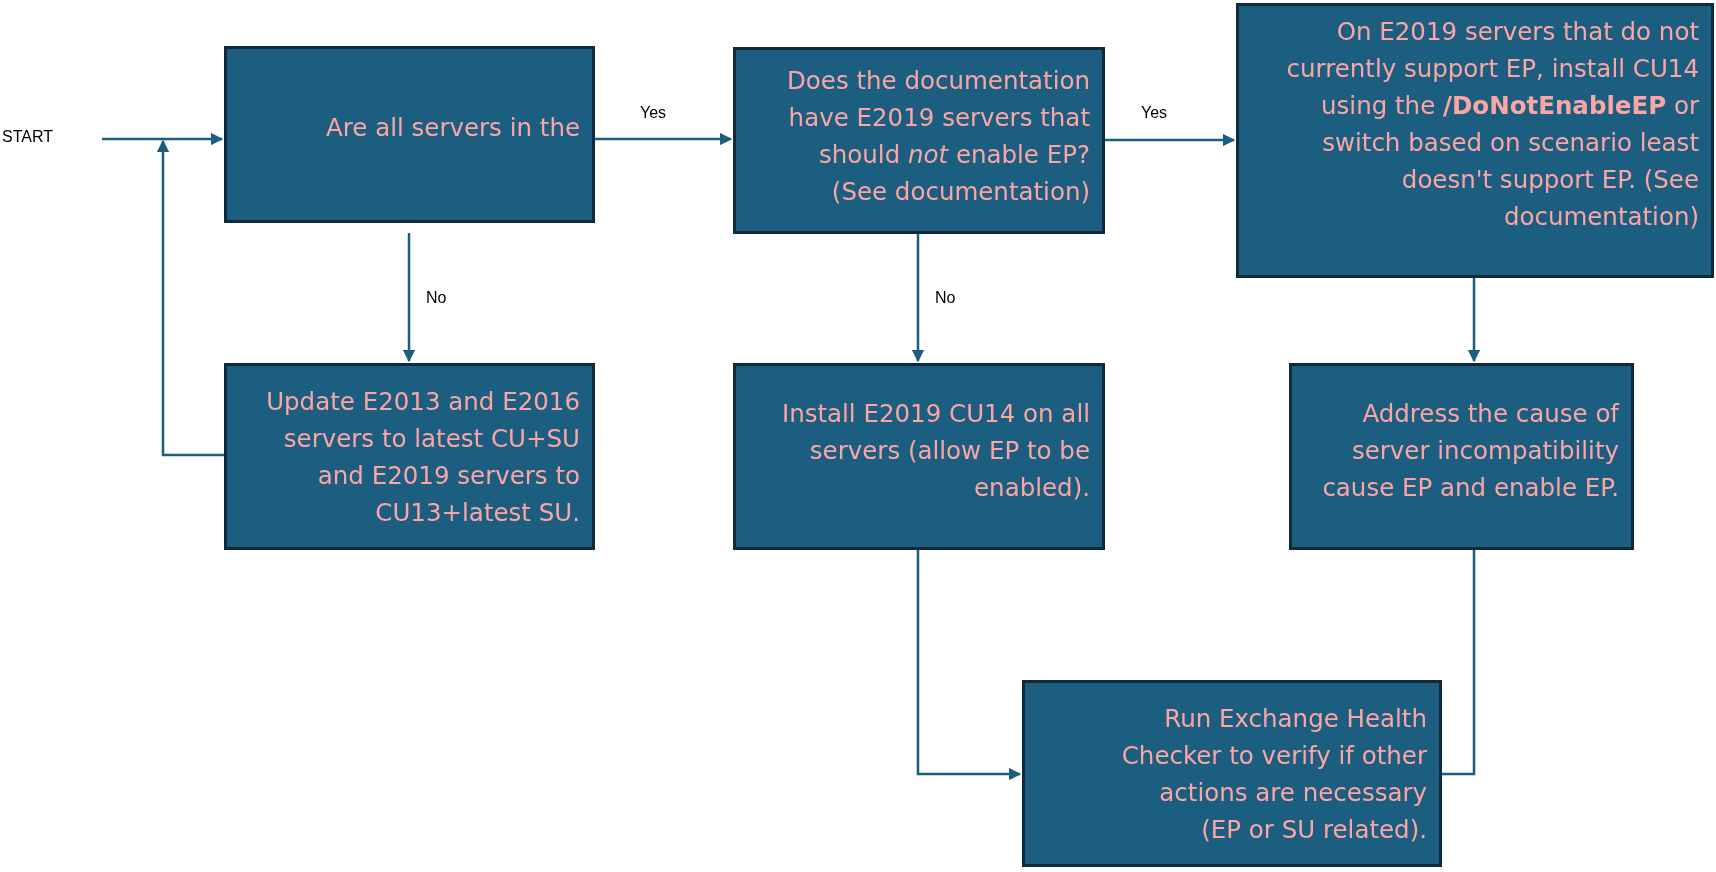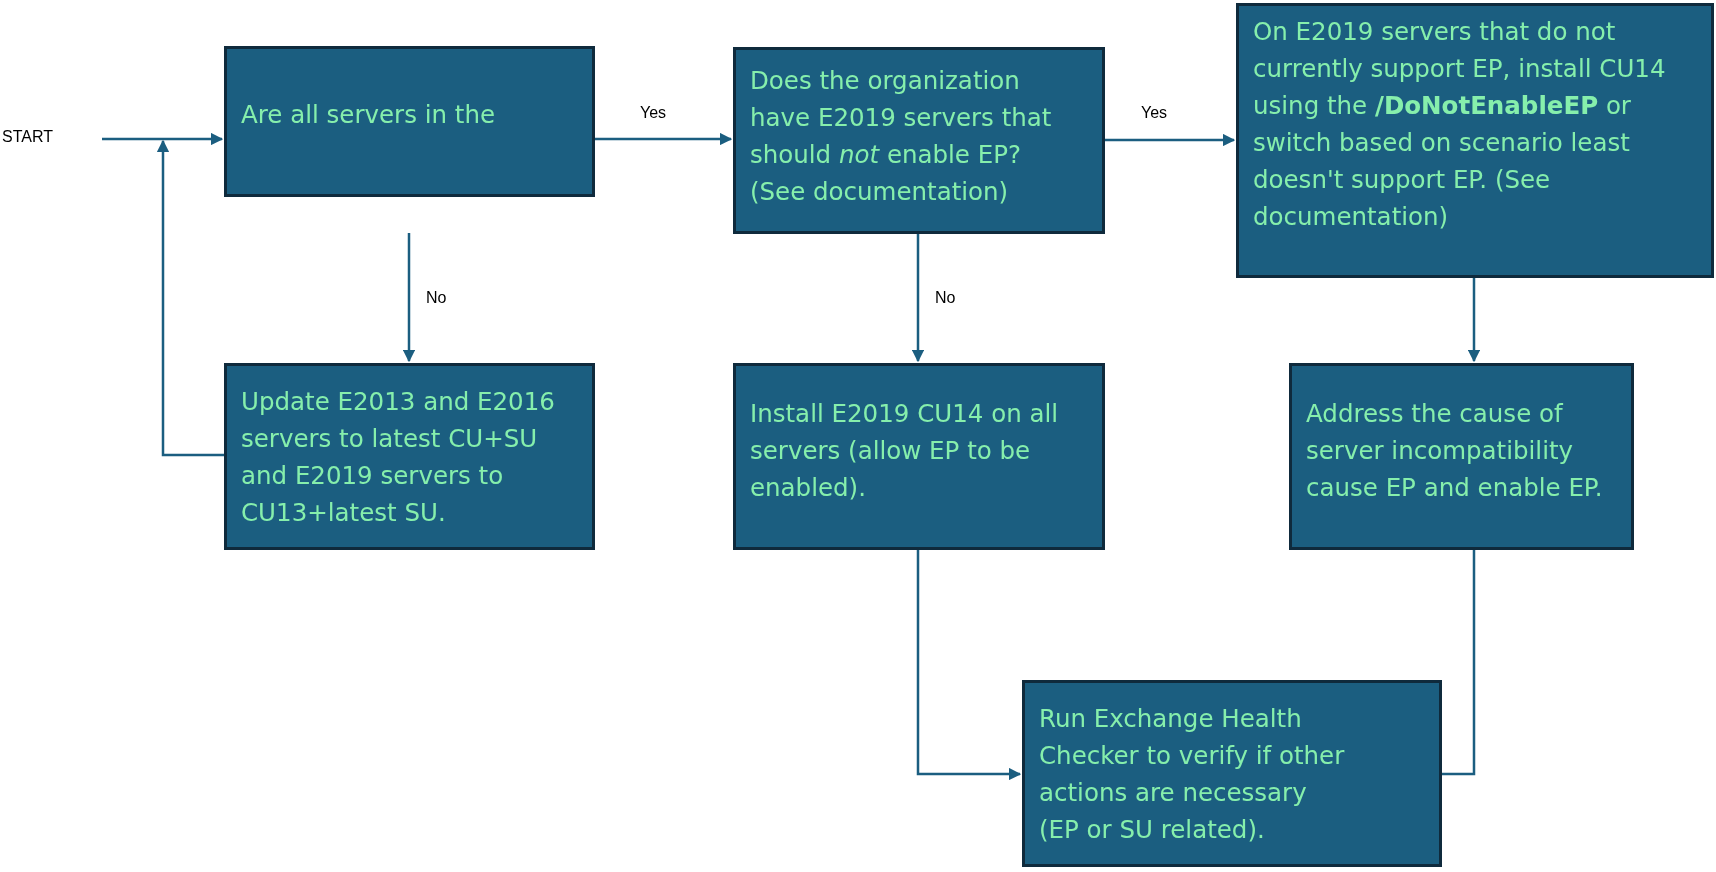--- a/index.html
+++ b/index.html
@@ -2,32 +2,32 @@
 <html><head>
   <meta charset="utf-8">
   <style>
     html, body { margin: 0; padding: 0; background: #ffffff; }
     body { width: 1716px; height: 872px; position: relative; overflow: hidden;
            font-family: "Liberation Sans", sans-serif; }
     svg.connectors { position: absolute; left: 0; top: 0; width: 1716px; height: 872px; }
     .node {
       position: absolute; box-sizing: border-box;
       background: #1b5e80; border: 3px solid #0f2a3c;
-      color: #86efac; font-family: "DejaVu Sans", sans-serif;
+      color: #fca5a5; font-family: "DejaVu Sans", sans-serif;
       font-size: 24.5px; line-height: 37px; padding: 0 12px 0 14px;
-      display: flex; flex-direction: column; justify-content: center;
+      display: flex; flex-direction: column; justify-content: center; text-align: right;
     }
     .node .line { white-space: nowrap; display: block; }
     .node b { font-weight: bold; }
     .node i { font-style: italic; }
     .label {
       position: absolute; font-family: "Liberation Sans", sans-serif;
       font-size: 16px; color: #000000; white-space: nowrap;
     }
-    #n1 { left: 224px; top: 46px; width: 371px; height: 151px; justify-content: center; }
+    #n1 { left: 224px; top: 46px; width: 371px; height: 177px; justify-content: center; }
     #n2 { left: 733px; top: 47px; width: 372px; height: 187px; }
     #n3 { left: 1236px; top: 3px; width: 478px; height: 275px; justify-content: flex-start; padding-top: 7px; }
     #n4 { left: 224px; top: 363px; width: 371px; height: 187px; }
     #n5 { left: 733px; top: 363px; width: 372px; height: 187px; }
     #n6 { left: 1289px; top: 363px; width: 345px; height: 187px; }
     #n7 { left: 1022px; top: 680px; width: 420px; height: 187px; }
     #n1 .inner { margin-top: -14px; }
     #n2 .inner { margin-top: -10px; }
     #n5 .inner, #n6 .inner { margin-top: -12px; }
   </style>
@@ -69,21 +69,21 @@
 <div class="label" style="left:935px; top:289px;">No</div>
 
 <div class="node" id="n1">
   <div class="inner">
     <span class="line">Are all servers in the</span>
   </div>
 </div>
 
 <div class="node" id="n2">
   <div class="inner">
-    <span class="line">Does the organization</span>
+    <span class="line">Does the documentation</span>
     <span class="line">have E2019 servers that</span>
     <span class="line"><span>should </span><i>not</i><span> enable EP?</span></span>
     <span class="line">(See documentation)</span>
   </div>
 </div>
 
 <div class="node" id="n3">
   <div class="inner">
     <span class="line">On E2019 servers that do not</span>
     <span class="line">currently support EP, install CU14</span>

